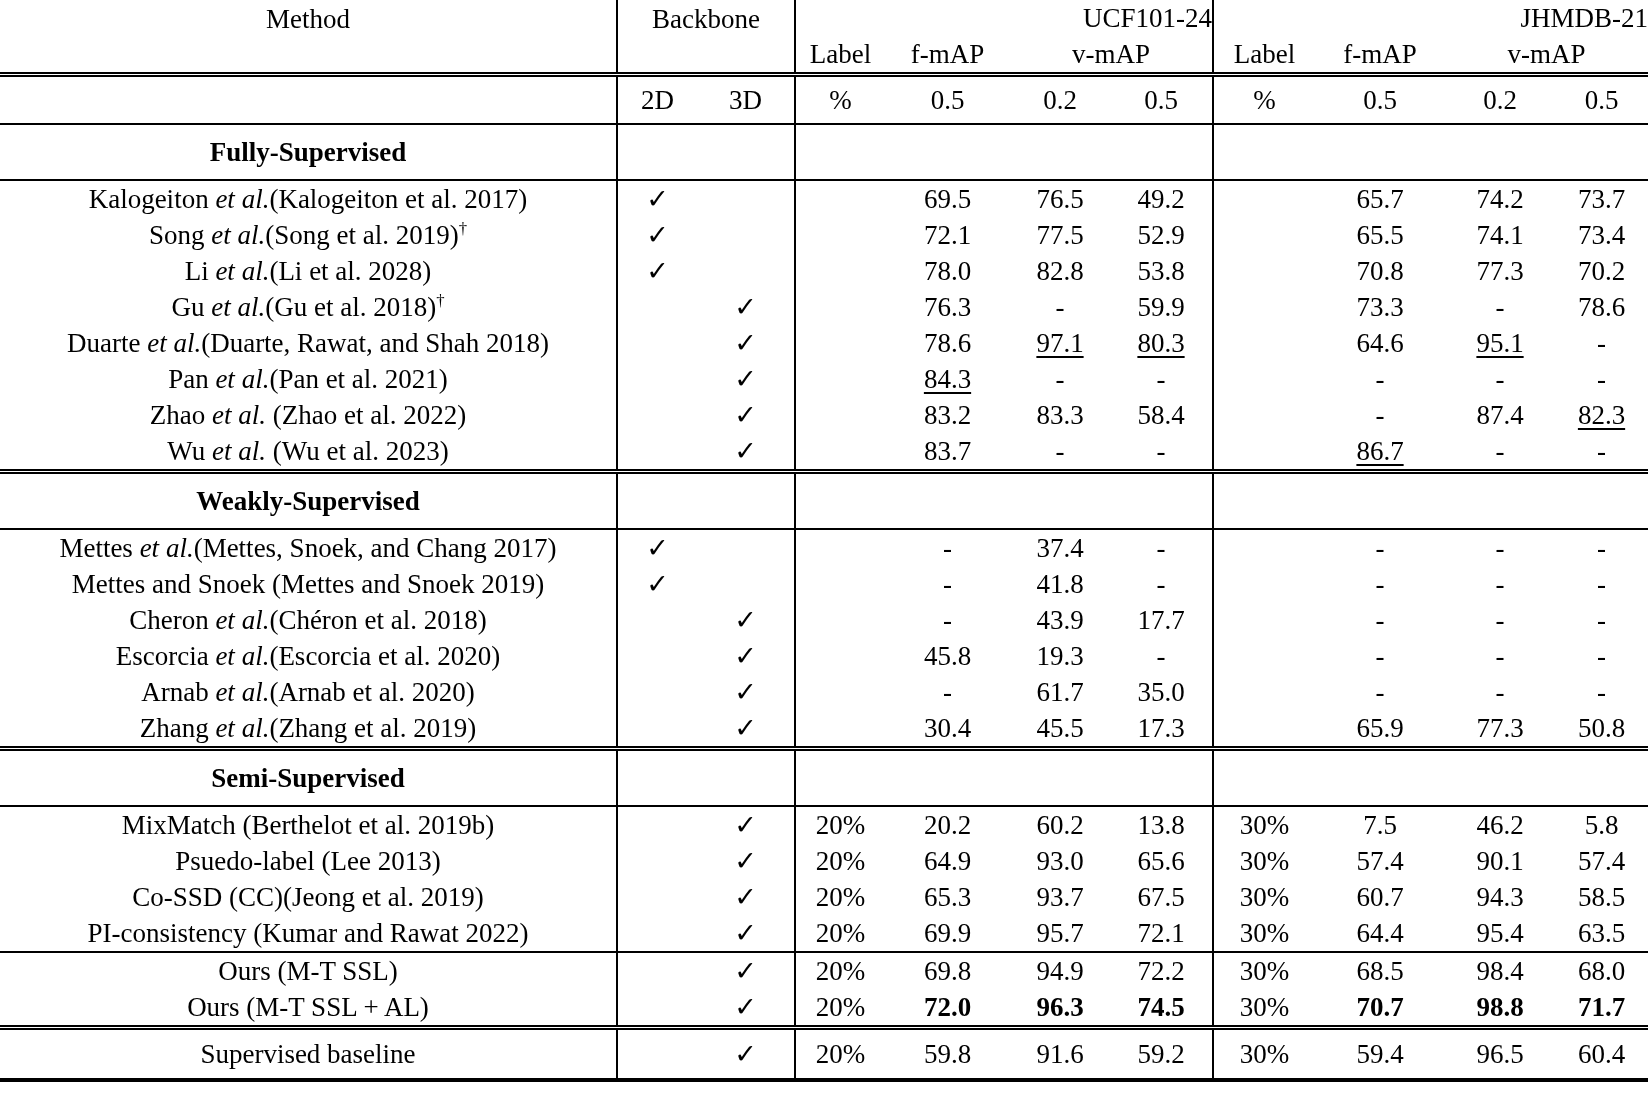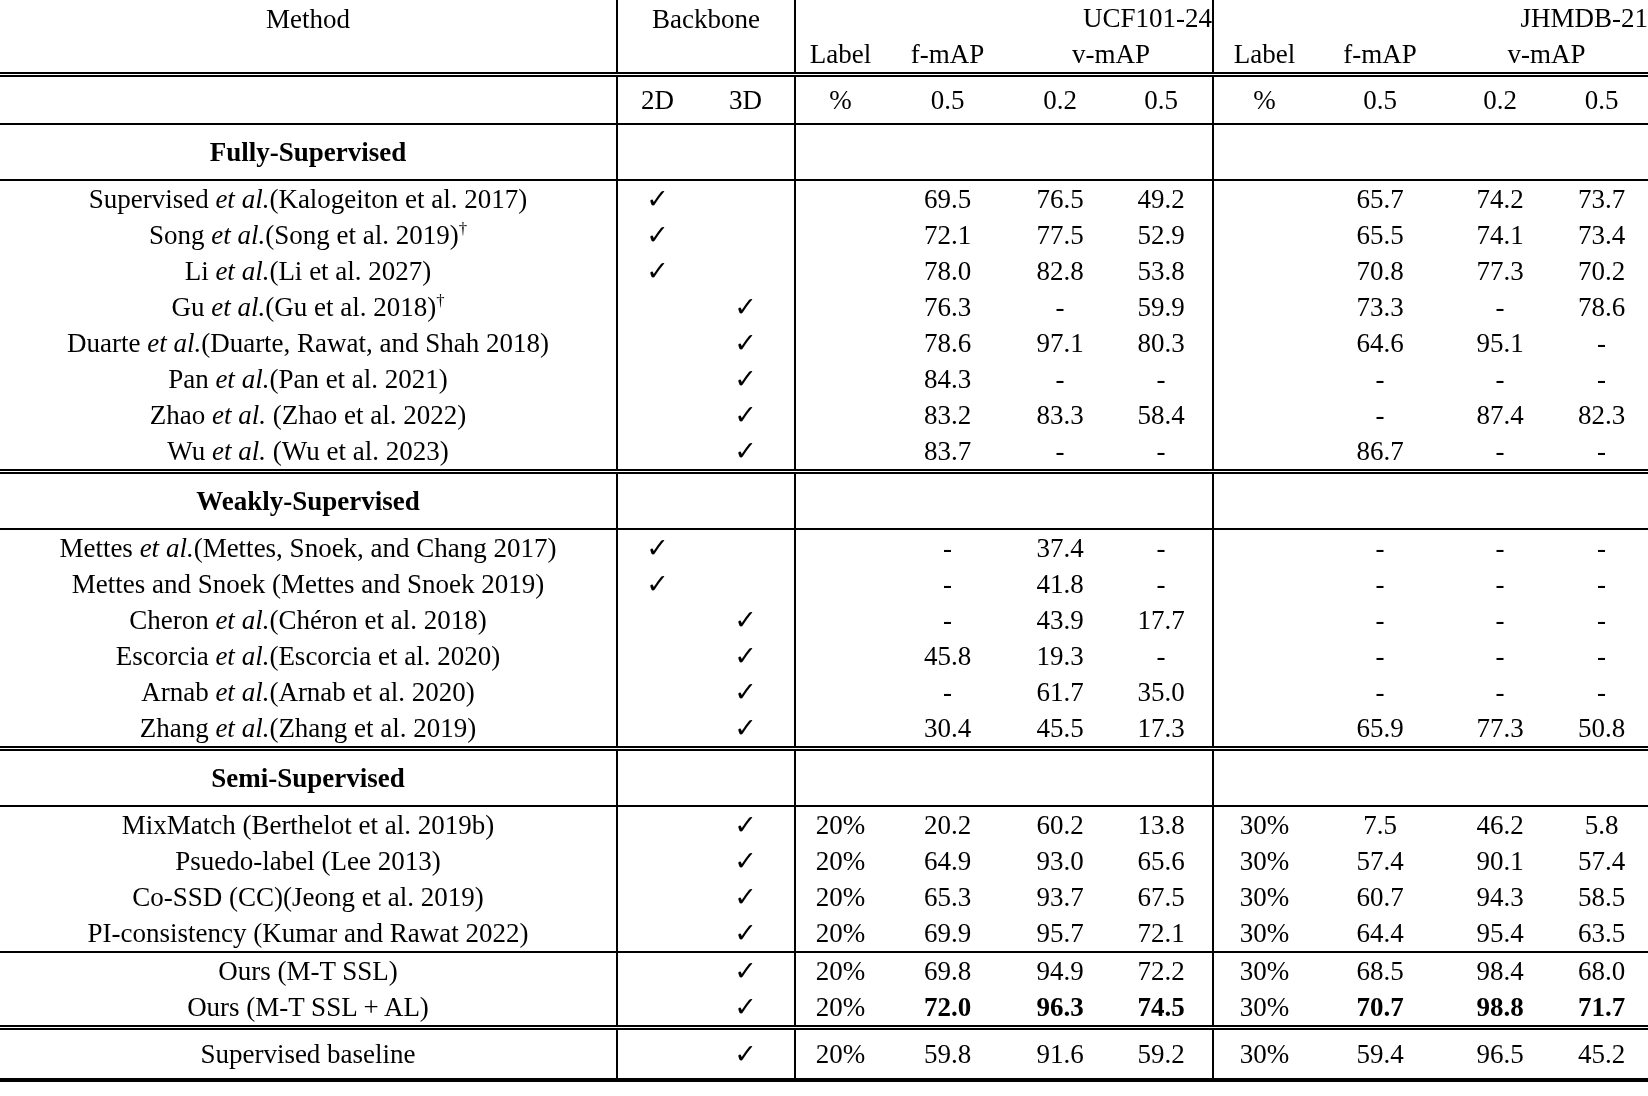--- a/index.html
+++ b/index.html
@@ -34,21 +34,21 @@
   th.top2 { vertical-align: top; line-height: 38px; }
   .bar { border-left: 2px solid #000; }
   .dbl { border-bottom: 5px double #000; }
   tr.rule-single > td, tr.rule-single > th { border-bottom: 2px solid #000; }
   tr.rule-double > td { border-bottom: 5px double #000; }
   tr.rule-thick  > td { border-bottom: 4px solid #000; height: 48px; }
   tr.title td { border-bottom: 2px solid #000; height: 54px; }
   tr.title td.method { font-weight: 700; border-radius: 18px; }
   sup { font-size: 62%; line-height: 0; vertical-align: super; }
   i { }
-  .u { text-underline-offset: 4px; text-decoration-thickness: 2px; }
+  .u { text-decoration: underline; text-underline-offset: 4px; text-decoration-thickness: 2px; }
   .b { font-weight: 700; text-align: center; }
 </style>
 </head>
 <body>
 
 <table>
   <colgroup>
     <col style="width:617px">
     <col style="width:80px">
       <col style="width:98px">
@@ -91,21 +91,21 @@
     </tr>
   </thead>
   <tbody id="tbody">
       <tr class="title">
         <td class="method">Fully-Supervised</td>
         <td class="bar" colspan="2"></td>
         <td class="bar" colspan="4"></td>
         <td class="bar" colspan="4"></td>
       </tr>
       <tr>
-        <td class="method"><span>Supervised </span><i>et al.</i><span>(Kalogeiton et al. 2017)</span></td>
+        <td class="method"><span>Kalogeiton </span><i>et al.</i><span>(Kalogeiton et al. 2017)</span></td>
         <td class="bar"><span>✓</span></td>
         <td></td>
         <td class="bar"></td>
         <td>69.5</td>
         <td>76.5</td>
         <td>49.2</td>
         <td class="bar"></td>
         <td>65.7</td>
         <td>74.2</td>
         <td>73.7</td>
@@ -117,21 +117,21 @@
         <td class="bar"></td>
         <td>72.1</td>
         <td>77.5</td>
         <td>52.9</td>
         <td class="bar"></td>
         <td>65.5</td>
         <td>74.1</td>
         <td>73.4</td>
       </tr>
       <tr>
-        <td class="method"><span>Li </span><i>et al.</i><span>(Li et al. 2027)</span></td>
+        <td class="method"><span>Li </span><i>et al.</i><span>(Li et al. 2028)</span></td>
         <td class="bar"><span>✓</span></td>
         <td></td>
         <td class="bar"></td>
         <td>78.0</td>
         <td>82.8</td>
         <td>53.8</td>
         <td class="bar"></td>
         <td>70.8</td>
         <td>77.3</td>
         <td>70.2</td>
@@ -373,16 +373,16 @@
         <td class="method"><span>Supervised baseline</span></td>
         <td class="bar"></td>
         <td><span>✓</span></td>
         <td class="bar">20%</td>
         <td>59.8</td>
         <td>91.6</td>
         <td>59.2</td>
         <td class="bar">30%</td>
         <td>59.4</td>
         <td>96.5</td>
-        <td>45.2</td>
+        <td>60.4</td>
       </tr>
     </tbody>
 </table>
 
 </body></html>

